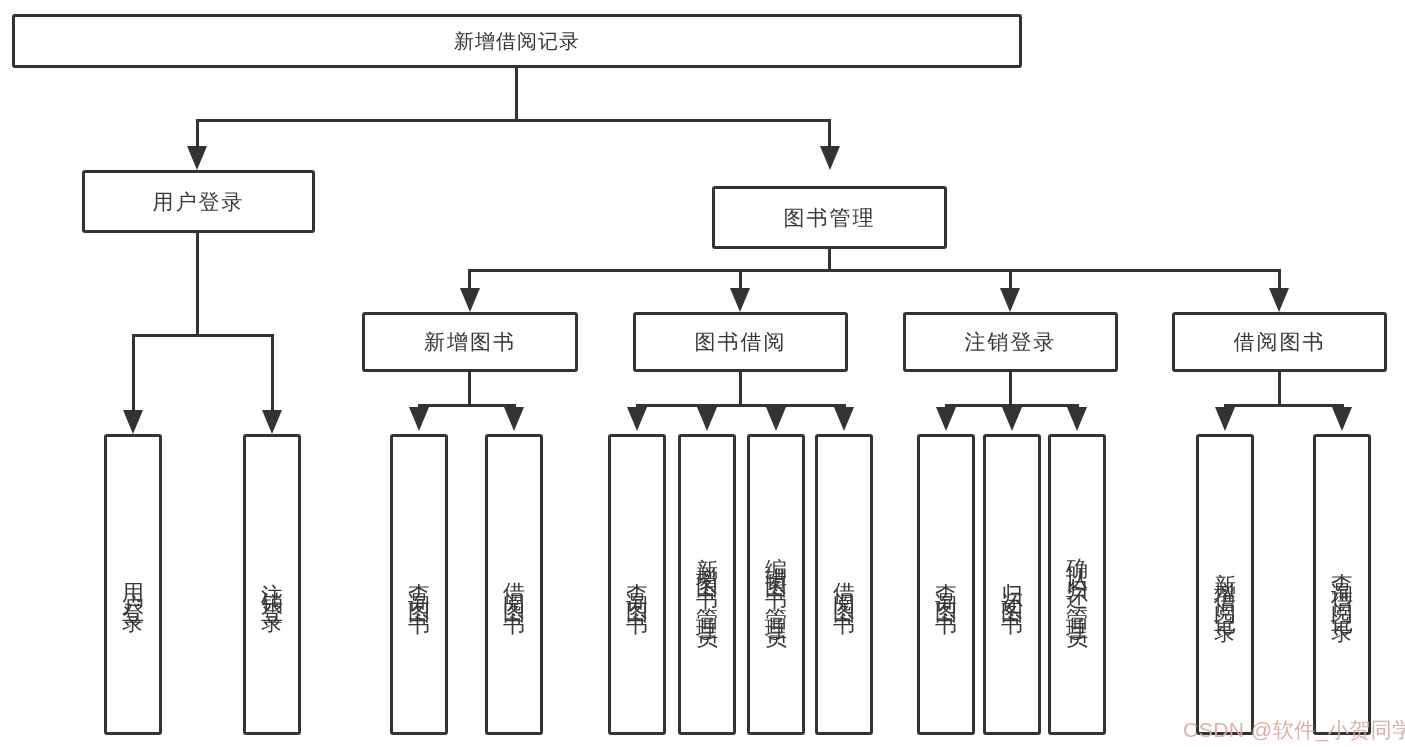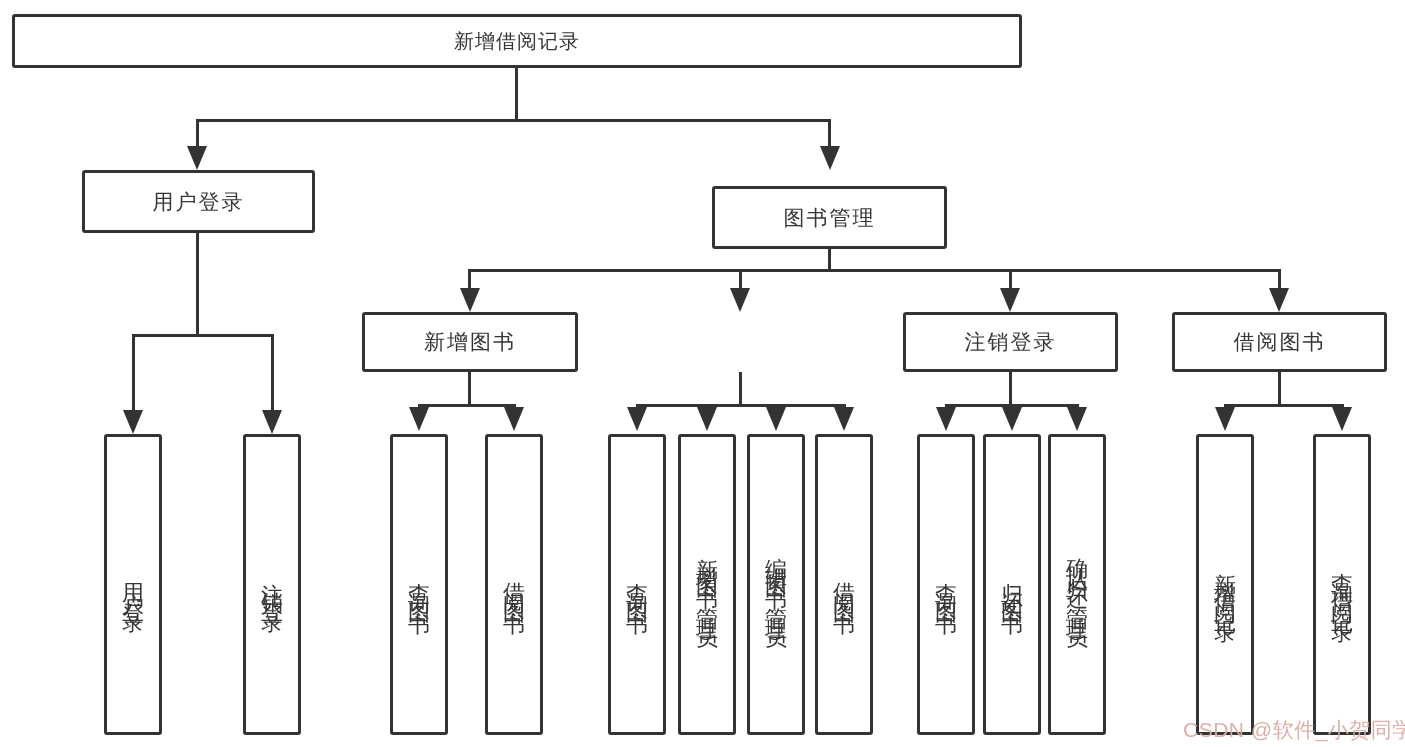--- a/index.html
+++ b/index.html
@@ -36,20 +36,21 @@
 <div class="canvas">
 
   <div class="box root-box" style="left:12px; top:14px; width:1010px; height:54px;">新增借阅记录</div>
 
   <div class="box hbox" style="left:82px; top:170px; width:233px; height:63px;">用户登录</div>
 
   <div class="box hbox" style="left:712px; top:170px; width:235px; height:63px;margin-top:16px;">图书管理</div>
 
   <div class="box hbox" style="left:362px; top:312px; width:216px; height:60px;">新增图书</div>
 
+  <div class="box hbox" style="left:633px; top:312px; width:215px; height:60px;">图书借阅</div>
 
   <div class="box hbox" style="left:903px; top:312px; width:215px; height:60px;">注销登录</div>
 
   <div class="box hbox" style="left:1172px; top:312px; width:215px; height:60px;">借阅图书</div>
 
   <div class="box vbox" style="left:104px; top:434px; width:58px; height:301px;">用户登录</div>
   <div class="box vbox" style="left:243px; top:434px; width:58px; height:301px;">注销登录</div>
 
   <div class="box vbox" style="left:390px; top:434px; width:58px; height:301px;">查询图书</div>
   <div class="box vbox" style="left:485px; top:434px; width:58px; height:301px;">借阅图书</div>

